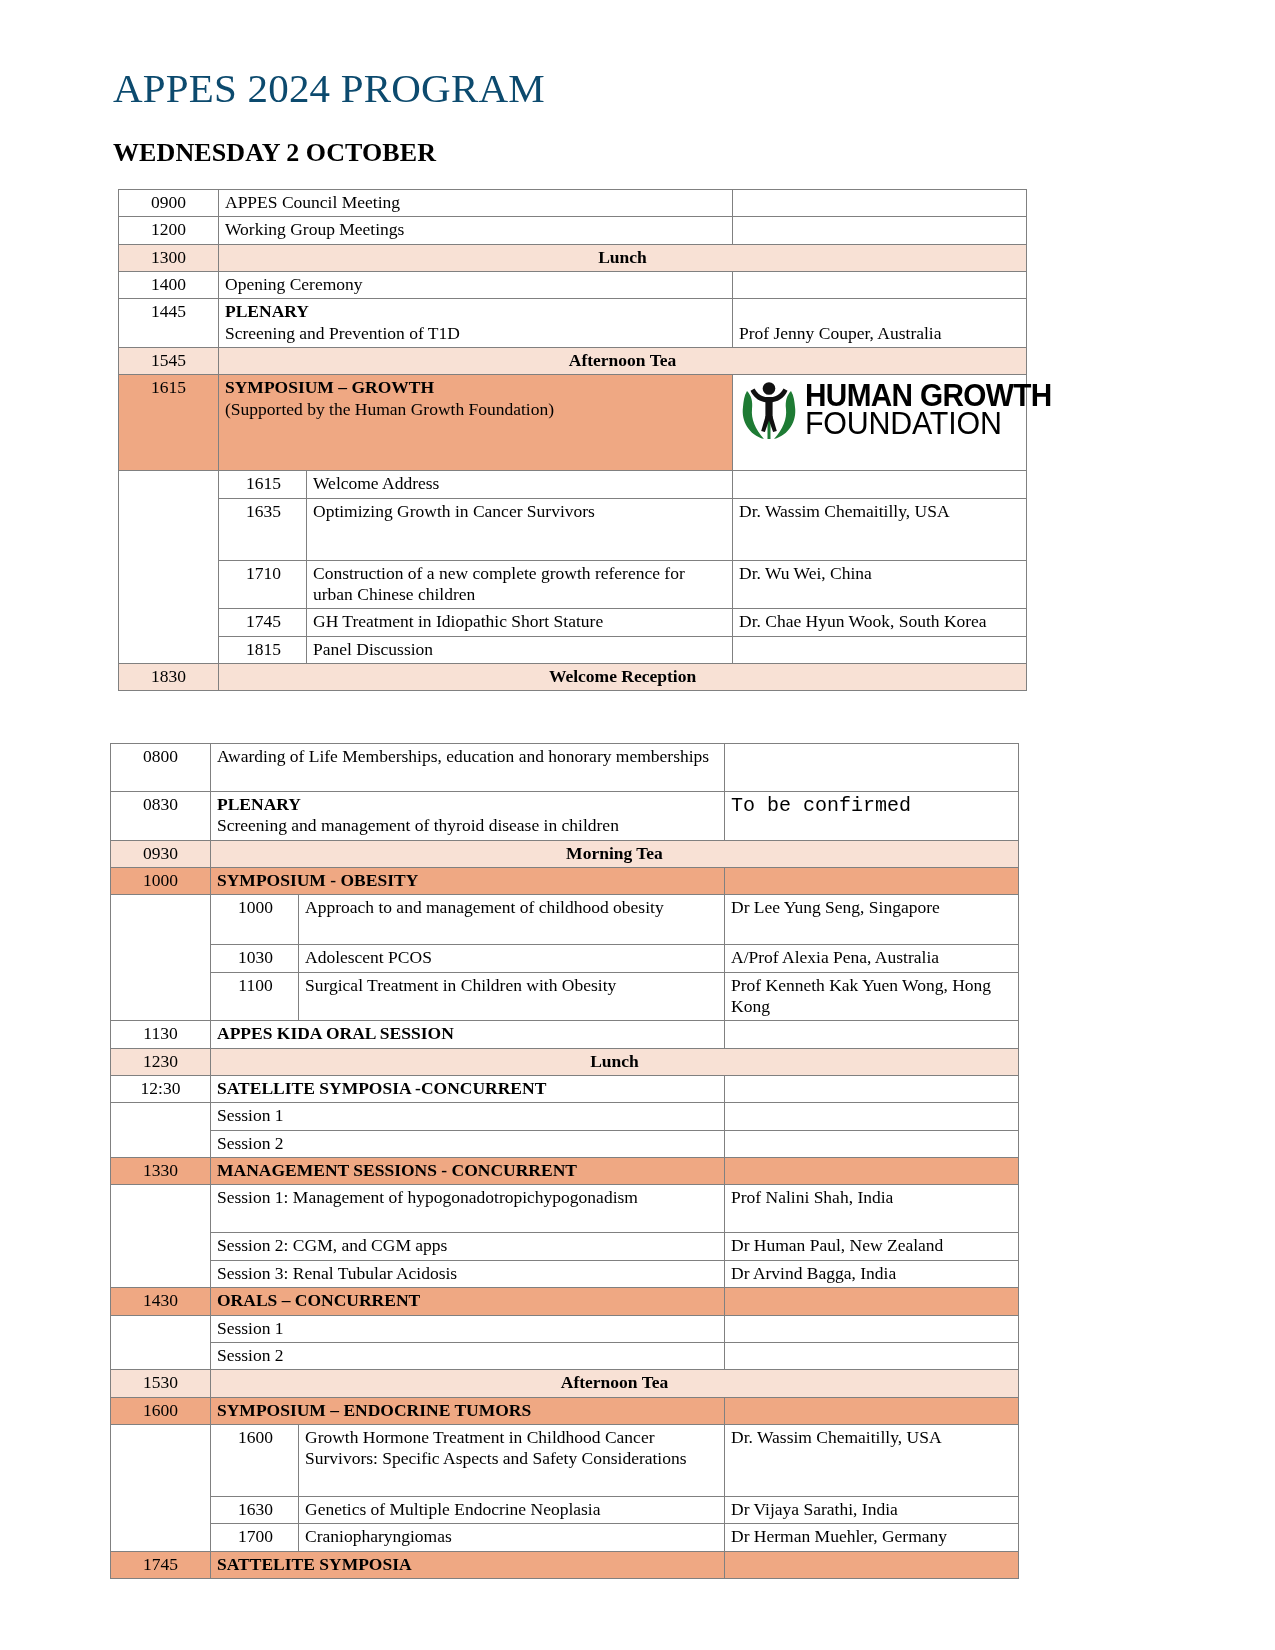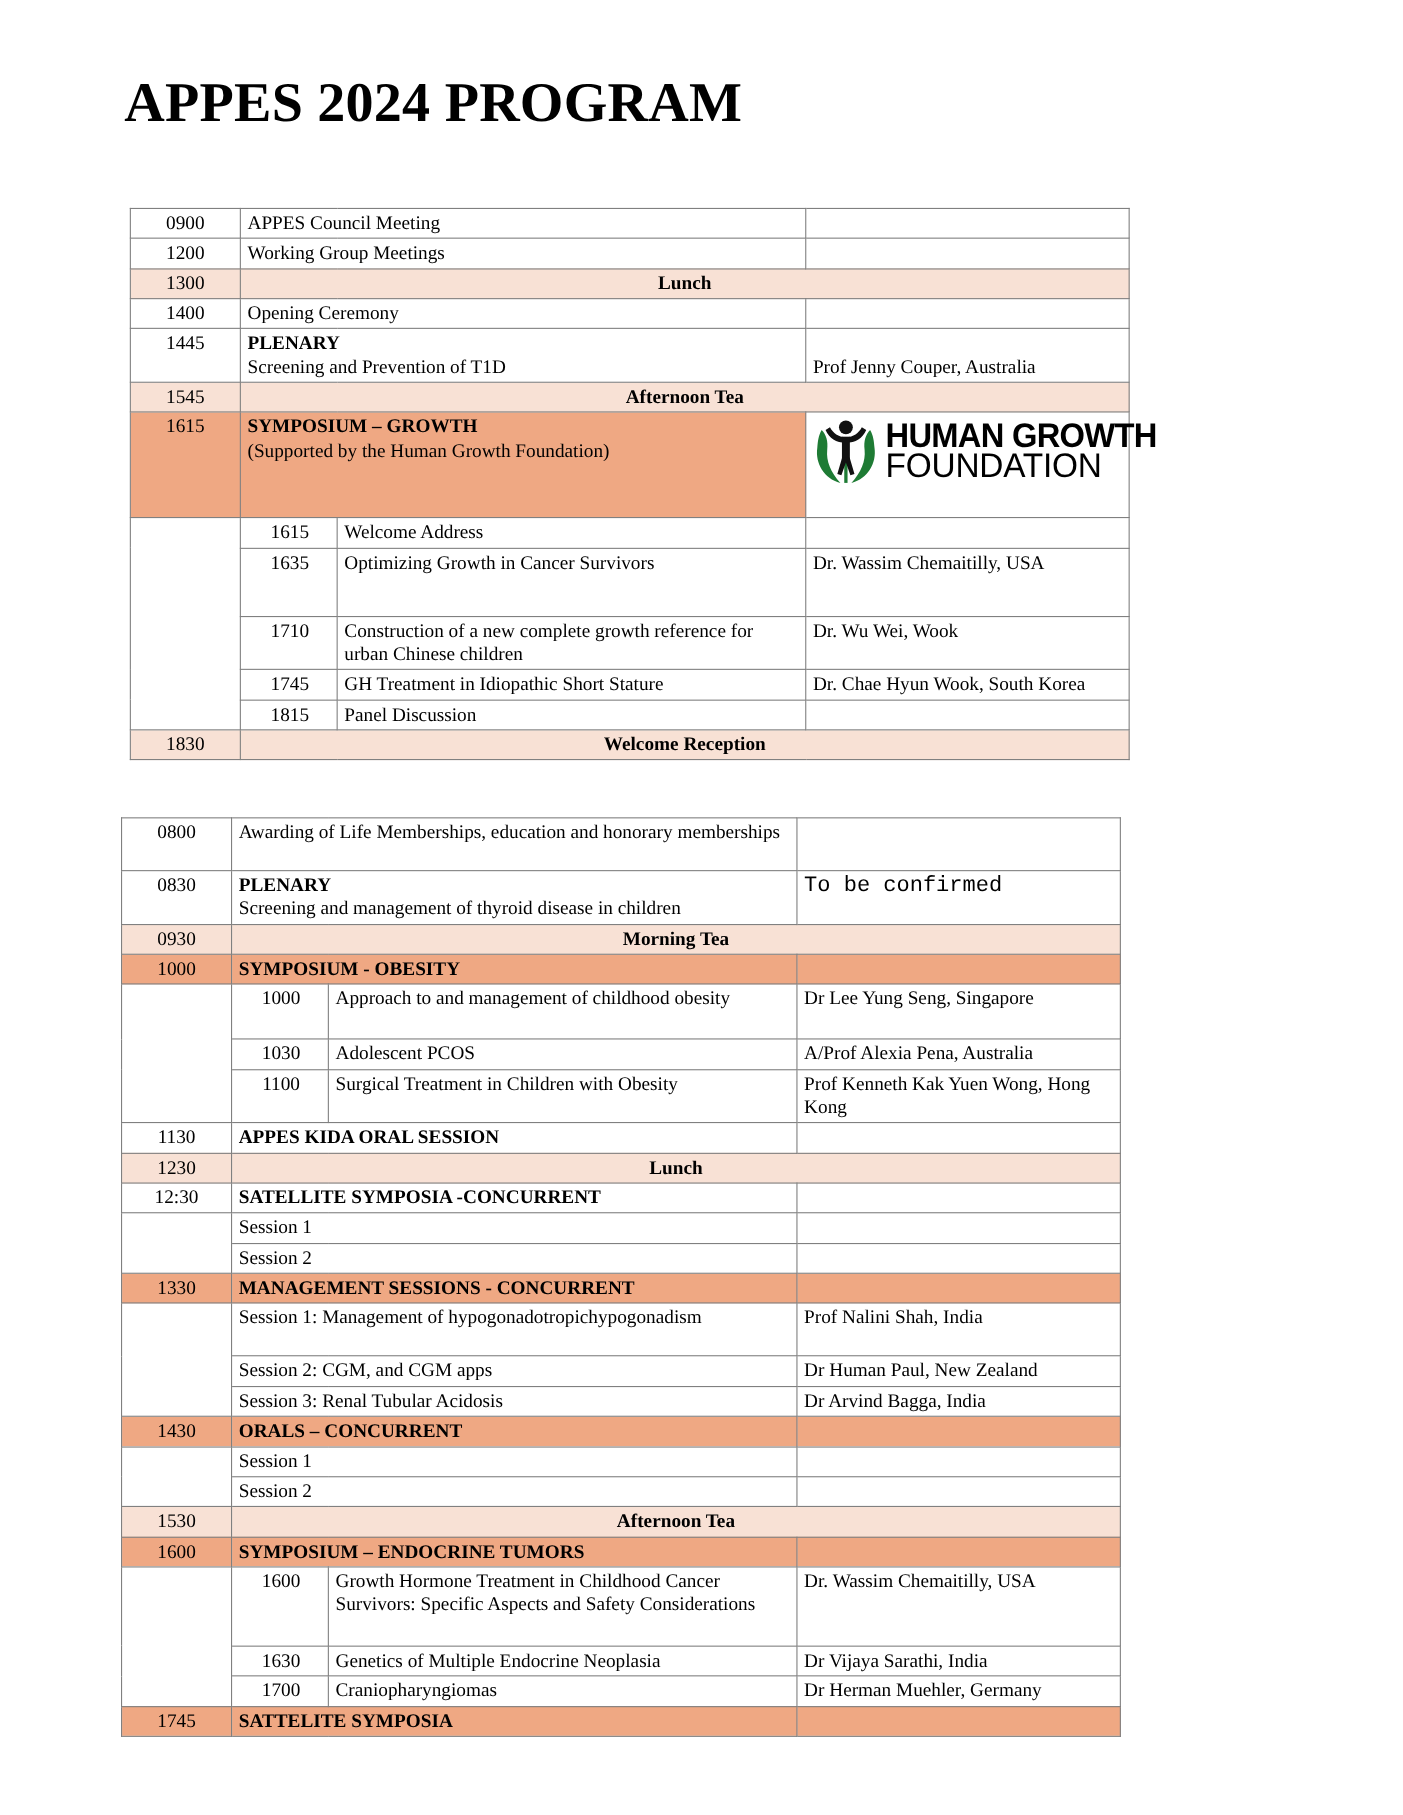--- a/index.html
+++ b/index.html
@@ -17,23 +17,23 @@
   .page {
     width: 1275px;
     height: 1650px;
     position: relative;
     box-sizing: border-box;
     padding: 0;
   }
 
   
   .doc-title {
-    color: #000000;
-    font-size: 51px;
-    font-weight: bold;
+    color: #0c4a6e;
+    font-size: 41px;
+    font-weight: normal;
     letter-spacing: 0.2px;
     position: absolute;
     left: 113px;
     top: 66px;
     line-height: 1.1;
     white-space: nowrap;
   }
   .day-heading {
     font-size: 26px;
     font-weight: bold;
@@ -138,20 +138,21 @@
     white-space: nowrap;
   }
 </style>
 </head>
 <body>
 
 <div class="page">
 
   <div class="doc-title">APPES 2024 PROGRAM</div>
 
+  <div class="day-heading" id="day1-heading">WEDNESDAY 2 OCTOBER</div>
 
   <table class="sched" id="table-wednesday">
     <colgroup>
       <col class="c-time">
         <col class="c-sub">
         <col class="c-main">
         <col class="c-speak">
     </colgroup>
     <tbody>
       <tr>
@@ -223,21 +224,21 @@
         <td></td>
       </tr>
       <tr>
         <td class="time tall-2" style="padding-left:8px">1635</td>
         <td>Optimizing Growth in Cancer Survivors</td>
         <td>Dr. Wassim Chemaitilly, USA</td>
       </tr>
       <tr>
         <td class="time" style="padding-left:8px">1710</td>
         <td>Construction of a new complete growth reference for urban Chinese children</td>
-        <td>Dr. Wu Wei, Wook</td>
+        <td>Dr. Wu Wei, China</td>
       </tr>
       <tr>
         <td class="time" style="padding-left:8px">1745</td>
         <td class="nowrap">GH Treatment in Idiopathic Short Stature</td>
         <td class="nowrap">Dr. Chae Hyun Wook, South Korea</td>
       </tr>
       <tr>
         <td class="time" style="padding-left:8px">1815</td>
         <td>Panel Discussion</td>
         <td></td>

